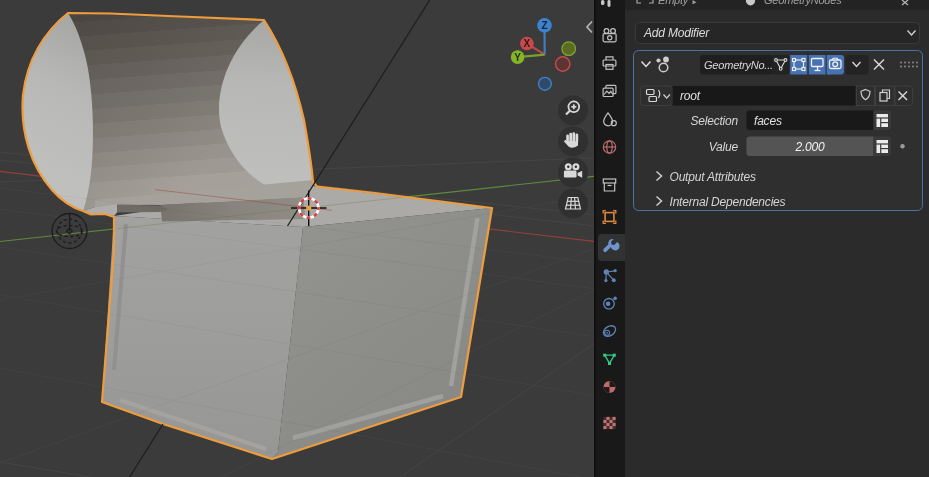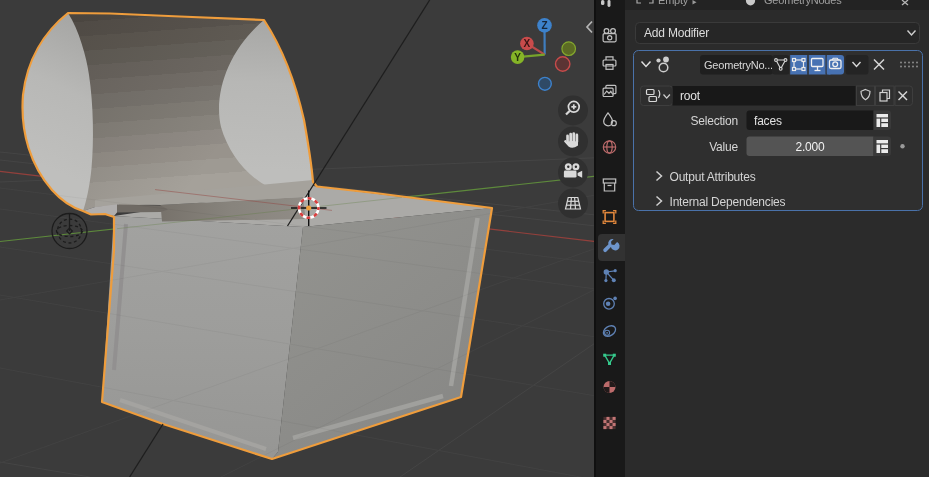--- a/index.html
+++ b/index.html
@@ -1,20 +1,20 @@
 <!DOCTYPE html>
 <html><head>
 <meta charset="utf-8">
 <style>
   html,body{margin:0;padding:0;}
   body{width:929px;height:477px;overflow:hidden;background:#2b2b2b;
        font-family:"Liberation Sans", sans-serif; position:relative;}
   #vp{position:absolute;left:0;top:0;}
   #tabs{position:absolute;left:596px;top:0;width:29px;height:477px;background:#191919;}
-  #props{position:absolute;left:625px;top:0;width:304px;height:477px;background:#2b2b2b;}
+  #props{position:absolute;left:625px;top:0;width:304px;height:477px;background:#2b2b2b;font-style:italic;}
 </style>
 </head>
 <body>
 <svg id="vp" width="596" height="477">
   <defs>
     <linearGradient id="lidBands" x1="0" y1="13" x2="14" y2="203" gradientUnits="userSpaceOnUse">
       <stop offset="0" stop-color="#544f49"></stop>
       <stop offset="0.0769" stop-color="#544f49"></stop>
         <stop offset="0.0769" stop-color="#5b5650"></stop>
       <stop offset="0.1538" stop-color="#5b5650"></stop>

